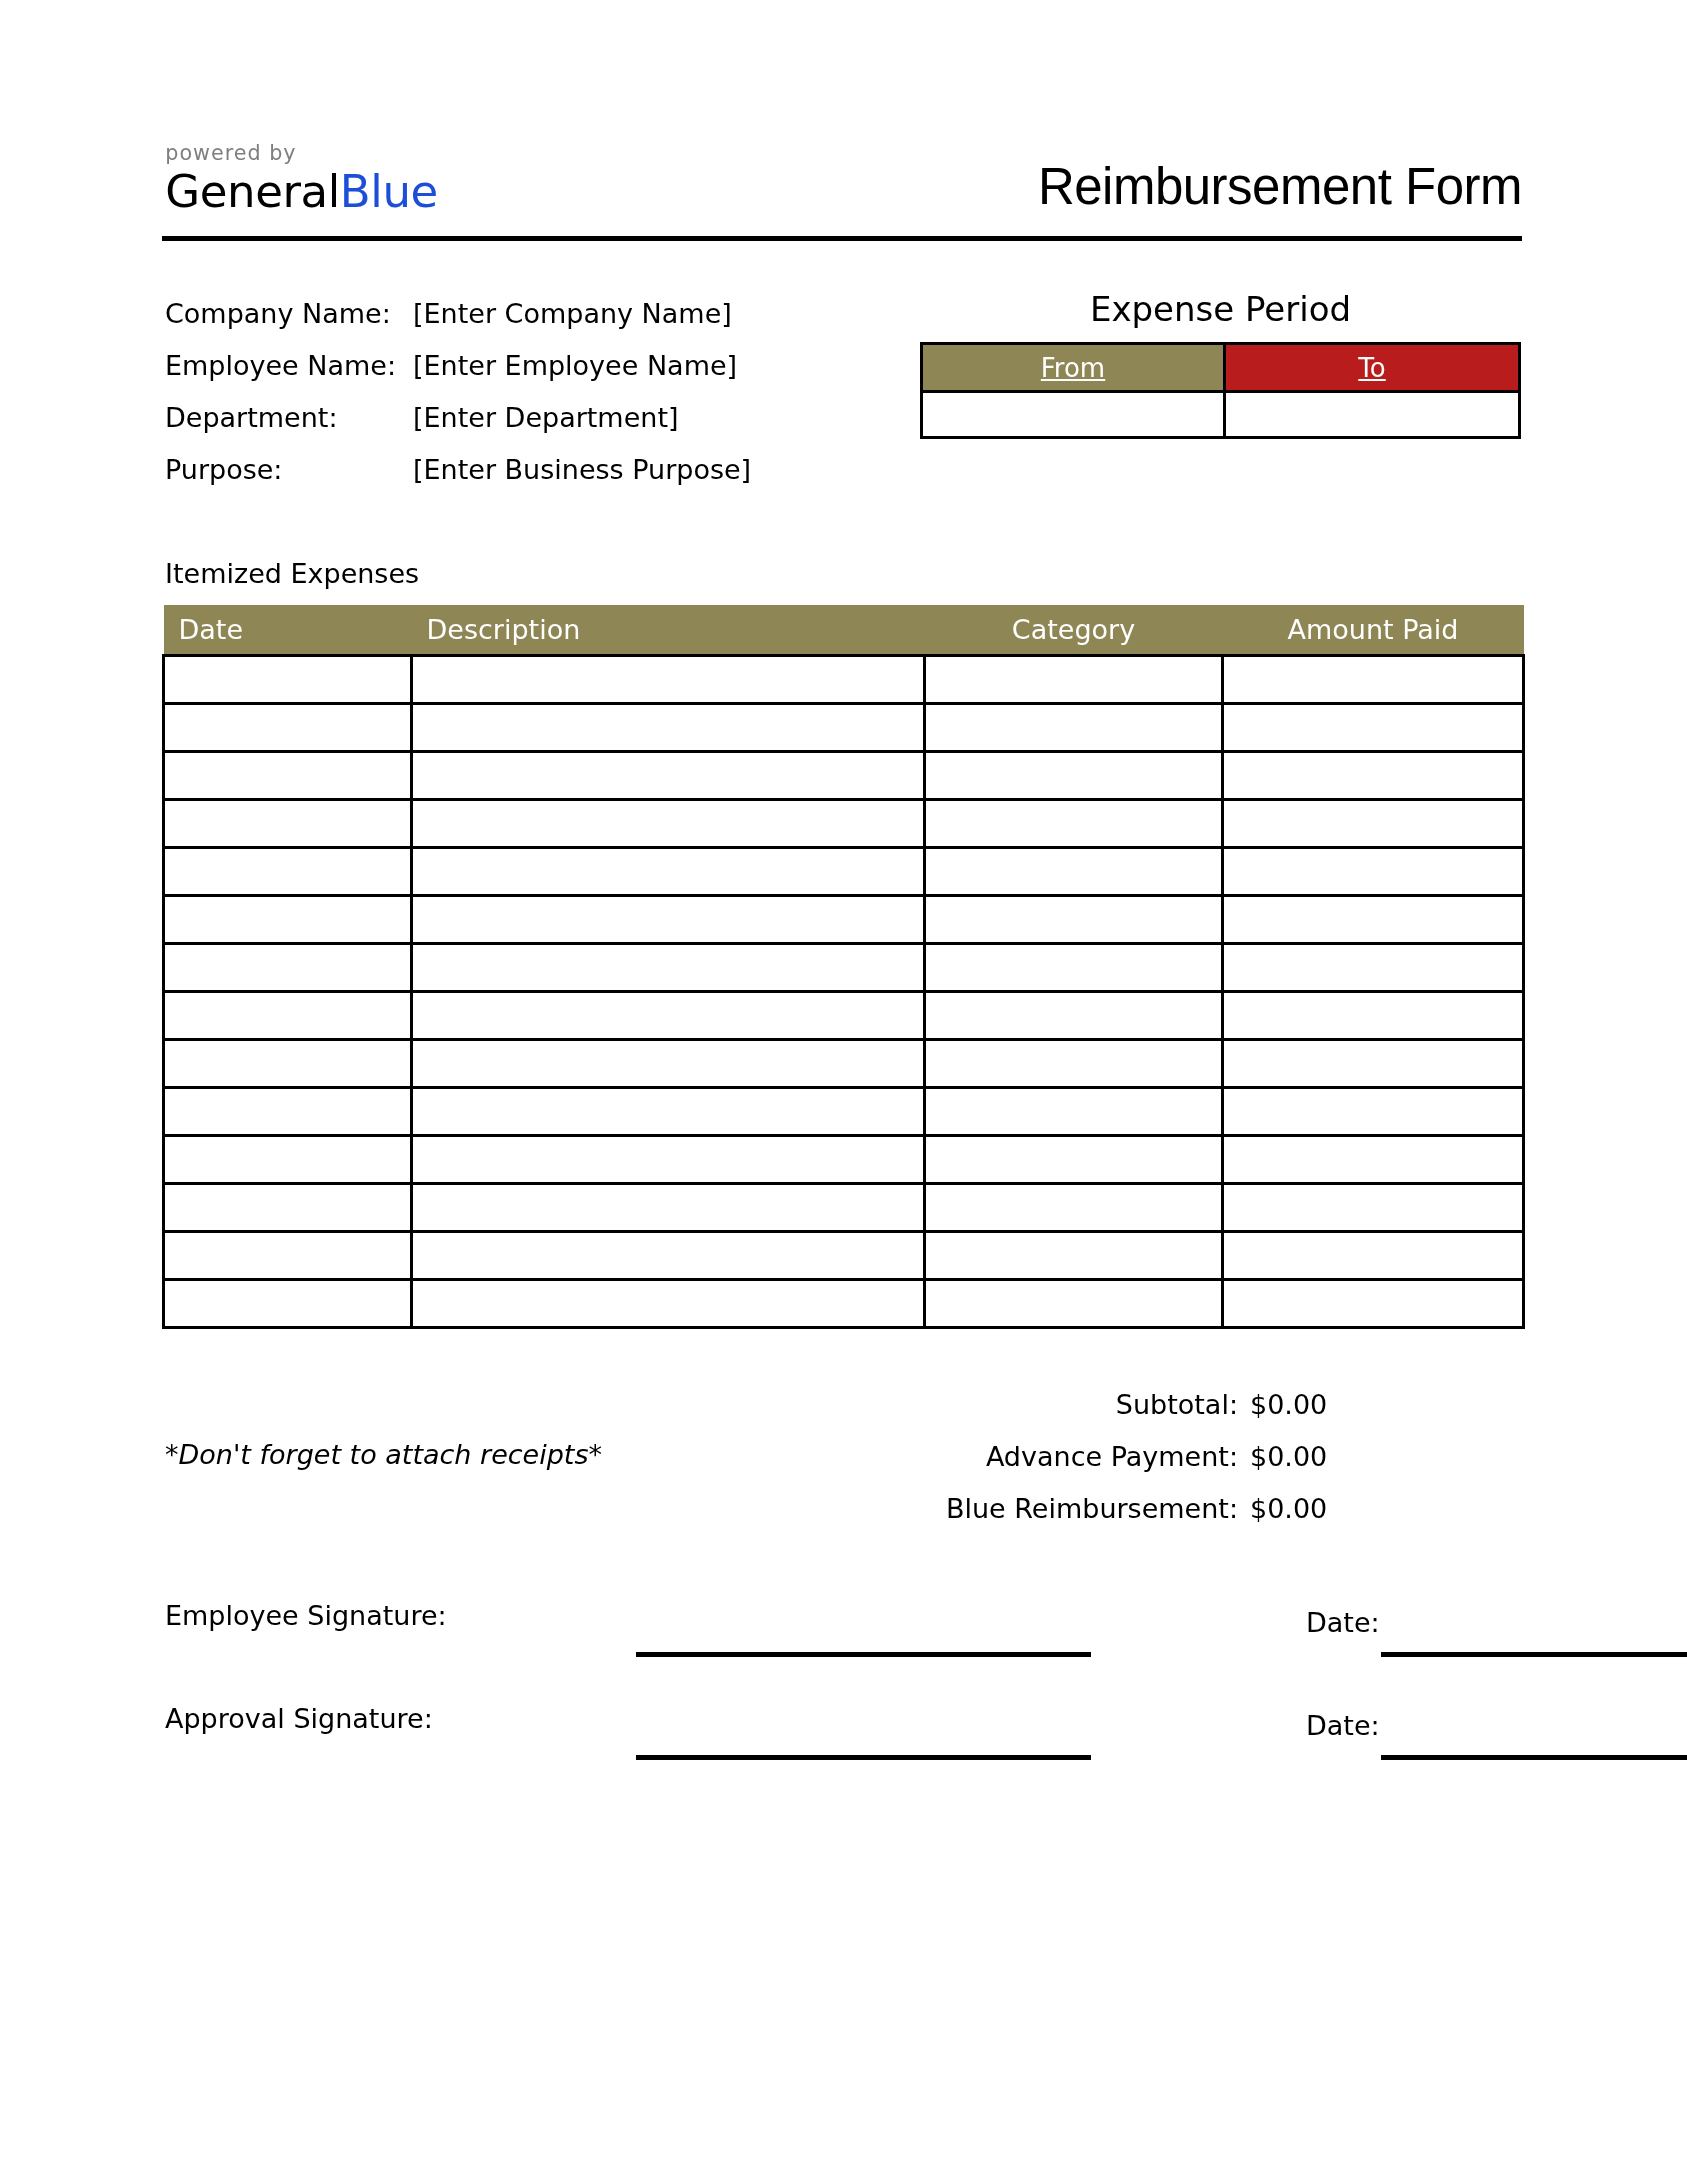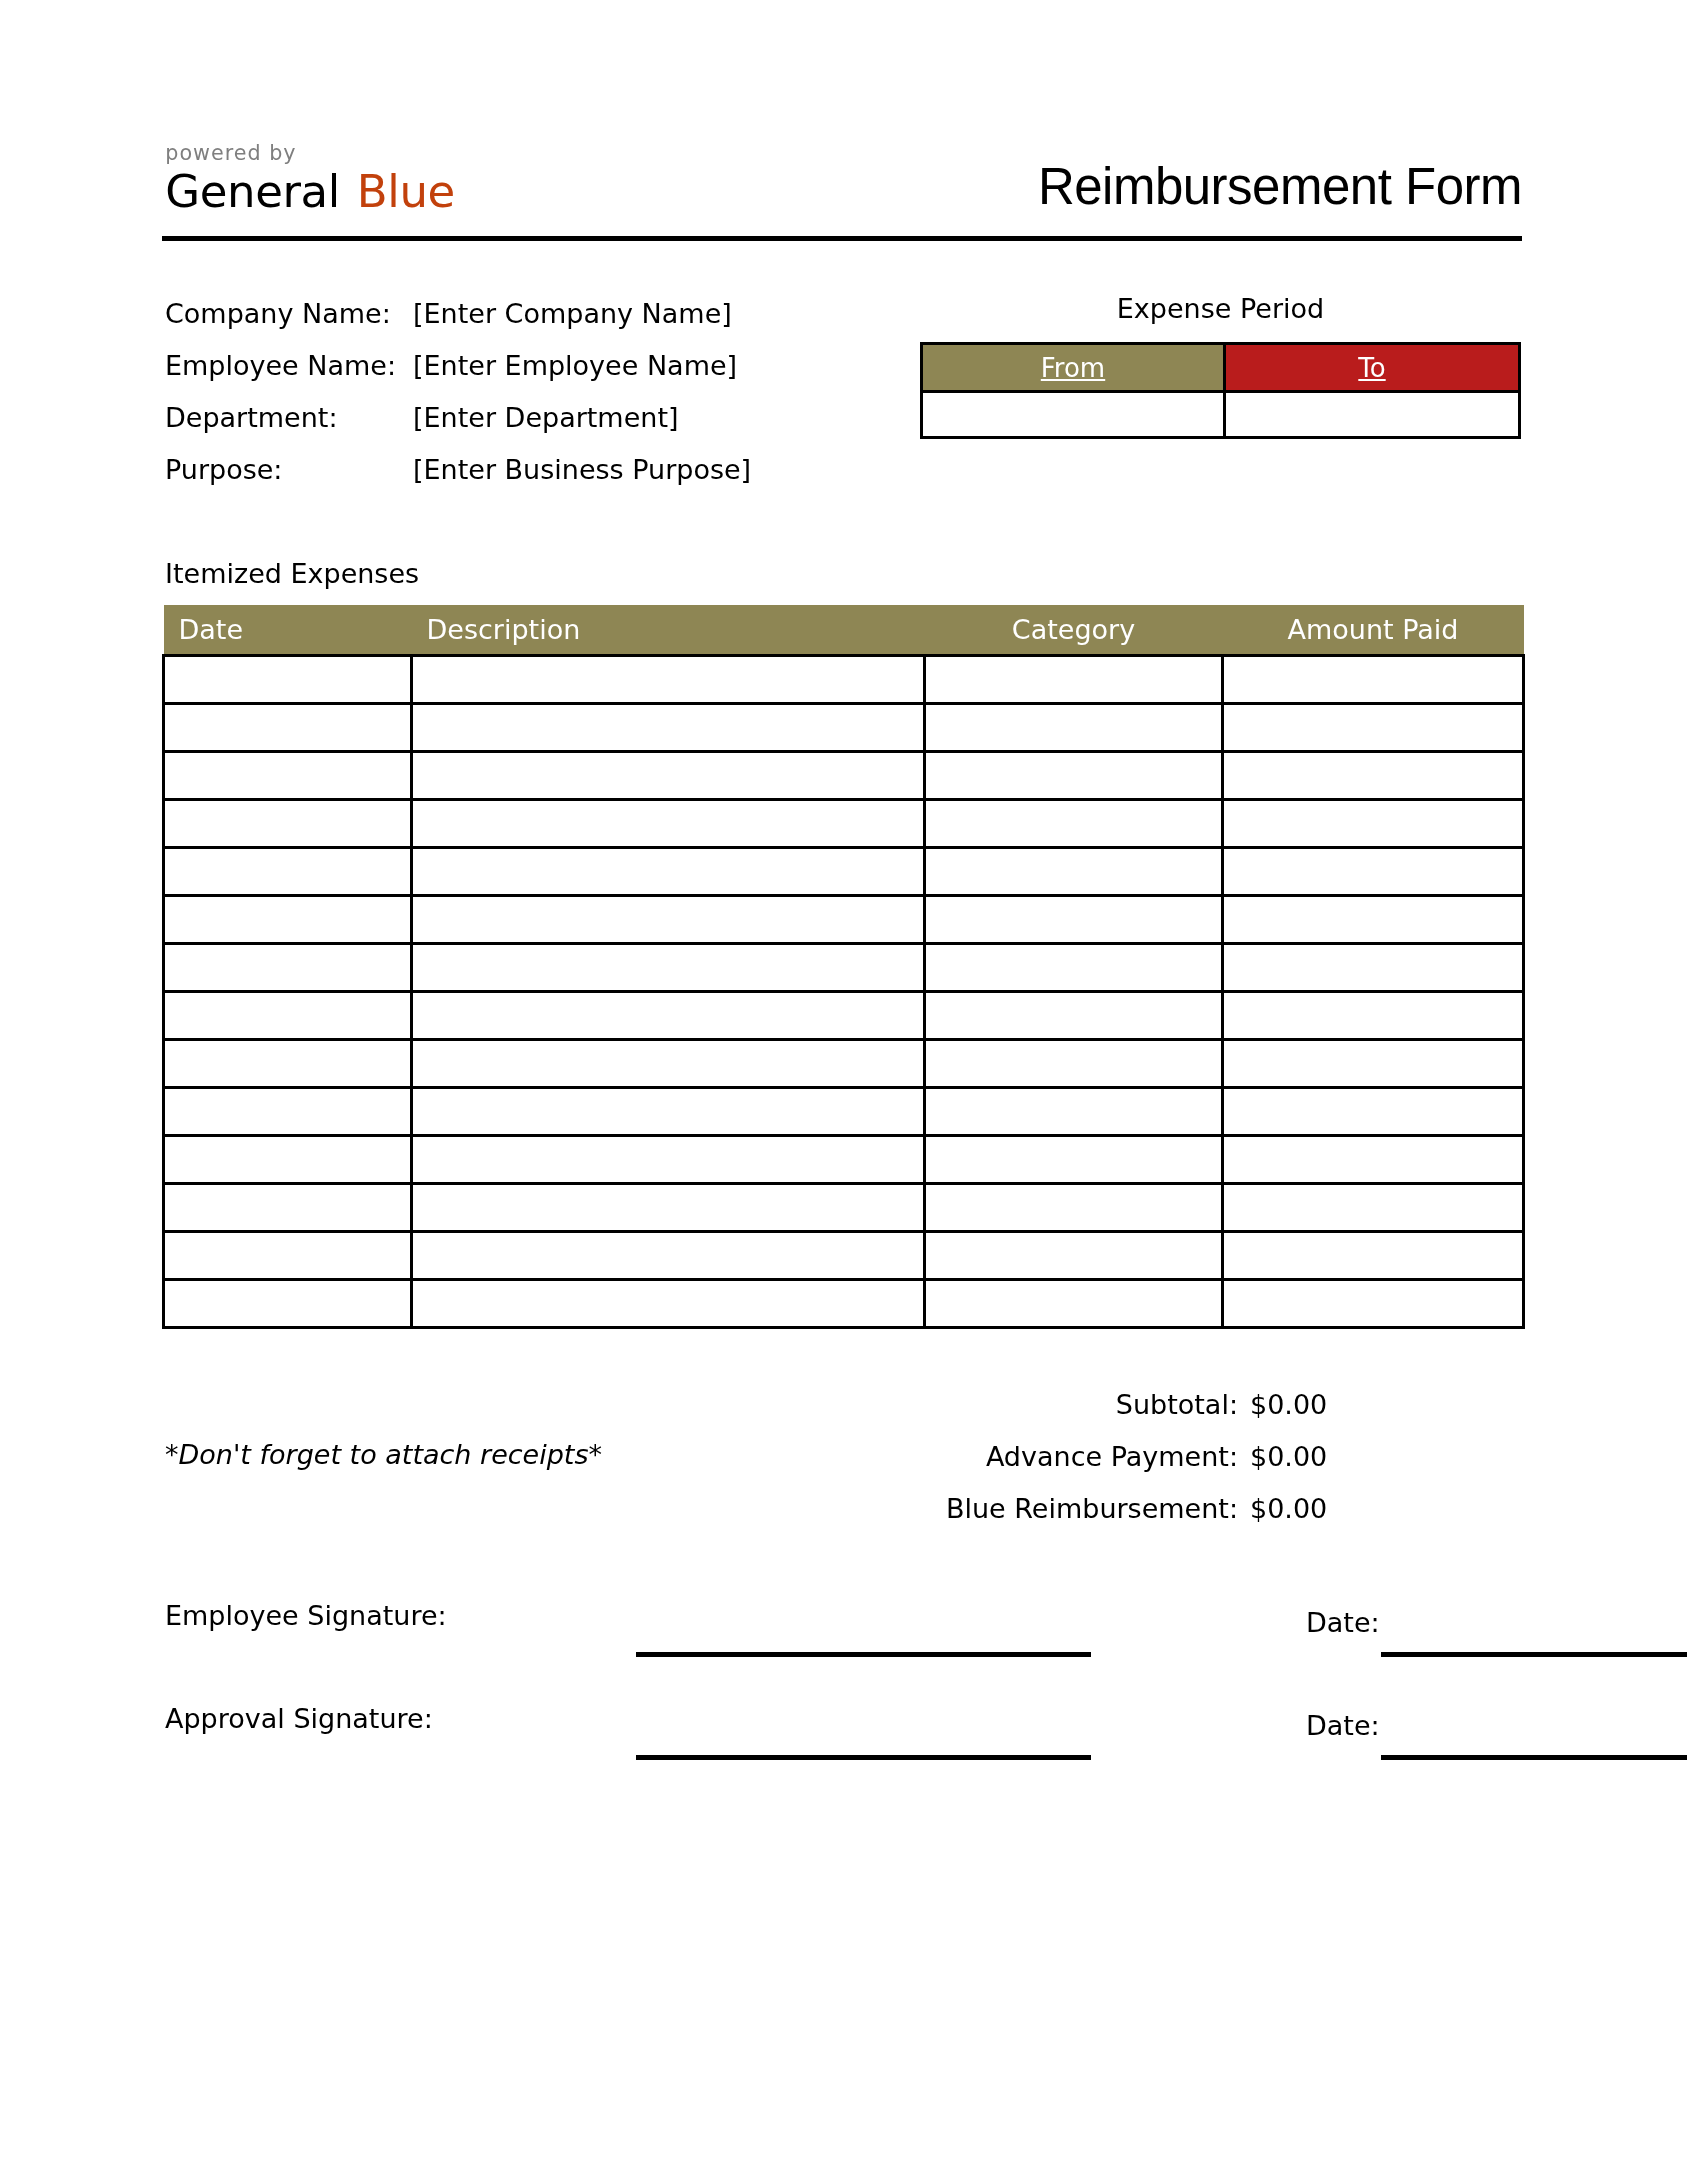--- a/index.html
+++ b/index.html
@@ -45,21 +45,21 @@
     font-family: "DejaVu Sans", sans-serif;
   }
   .brand-name {
     font-size: 45px;
     line-height: 51px;
     letter-spacing: -0.4px;
     white-space: nowrap;
     font-family: "DejaVu Sans", sans-serif;
   }
   .brand-general { color: #000000; }
-  .brand-blue { color: #c2410c; margin-left: 17px; }
+  .brand-blue { color: #1d4ed8; }
 
   .form-title {
     position: absolute;
     right: 0px;
     top: 11.6px;
     font-size: 51px;
     line-height: 68px;
     white-space: nowrap;
     font-family: "Liberation Sans", sans-serif;
     letter-spacing: -0.5px;
@@ -104,21 +104,21 @@
 
   
   .expense-period {
     position: absolute;
     left: 920px;
     top: 289px;
     width: 601px;
   }
   .ep-title {
     text-align: center;
-    font-size: 27px;
+    font-size: 34px;
     line-height: 40px;
     margin-bottom: 13.2px;
   }
   table.ep-table {
     border-collapse: collapse;
     width: 601px;
     table-layout: fixed;
   }
   table.ep-table th,
   table.ep-table td {

